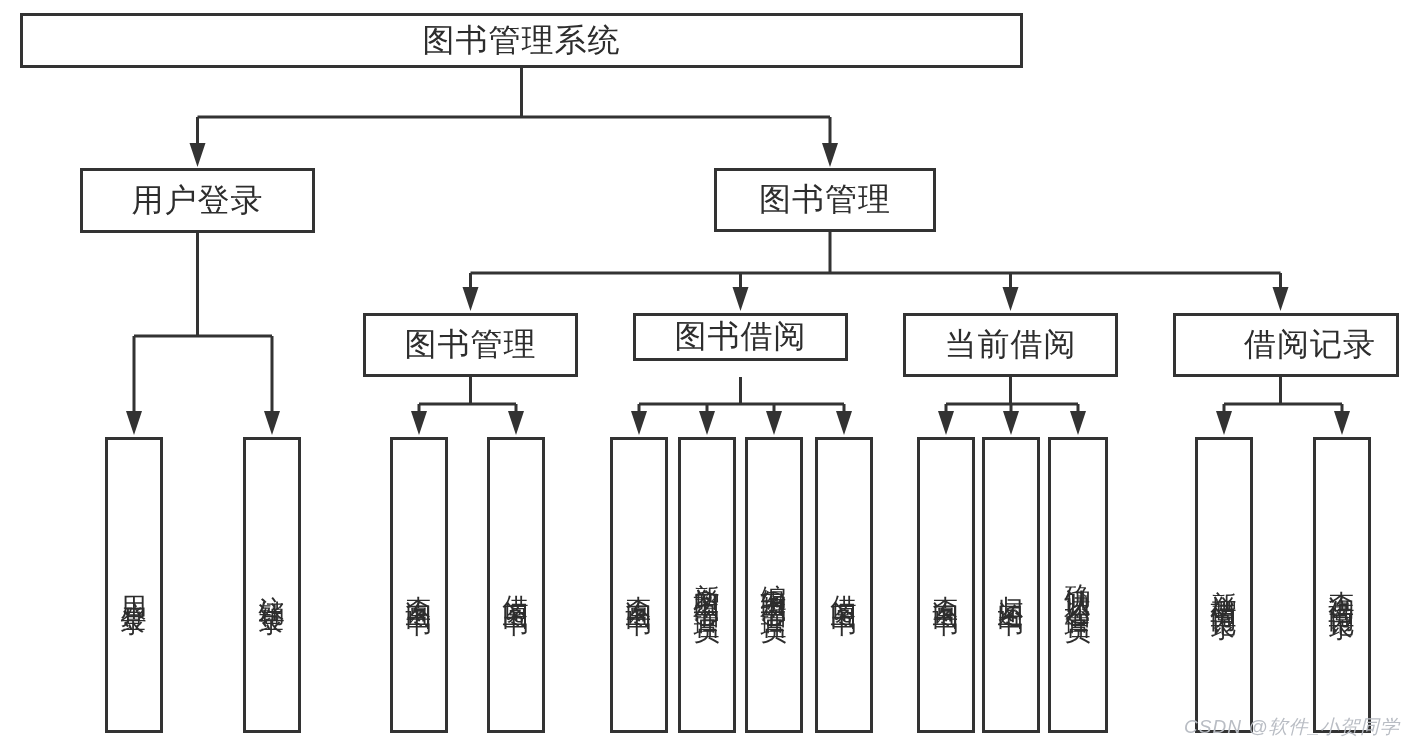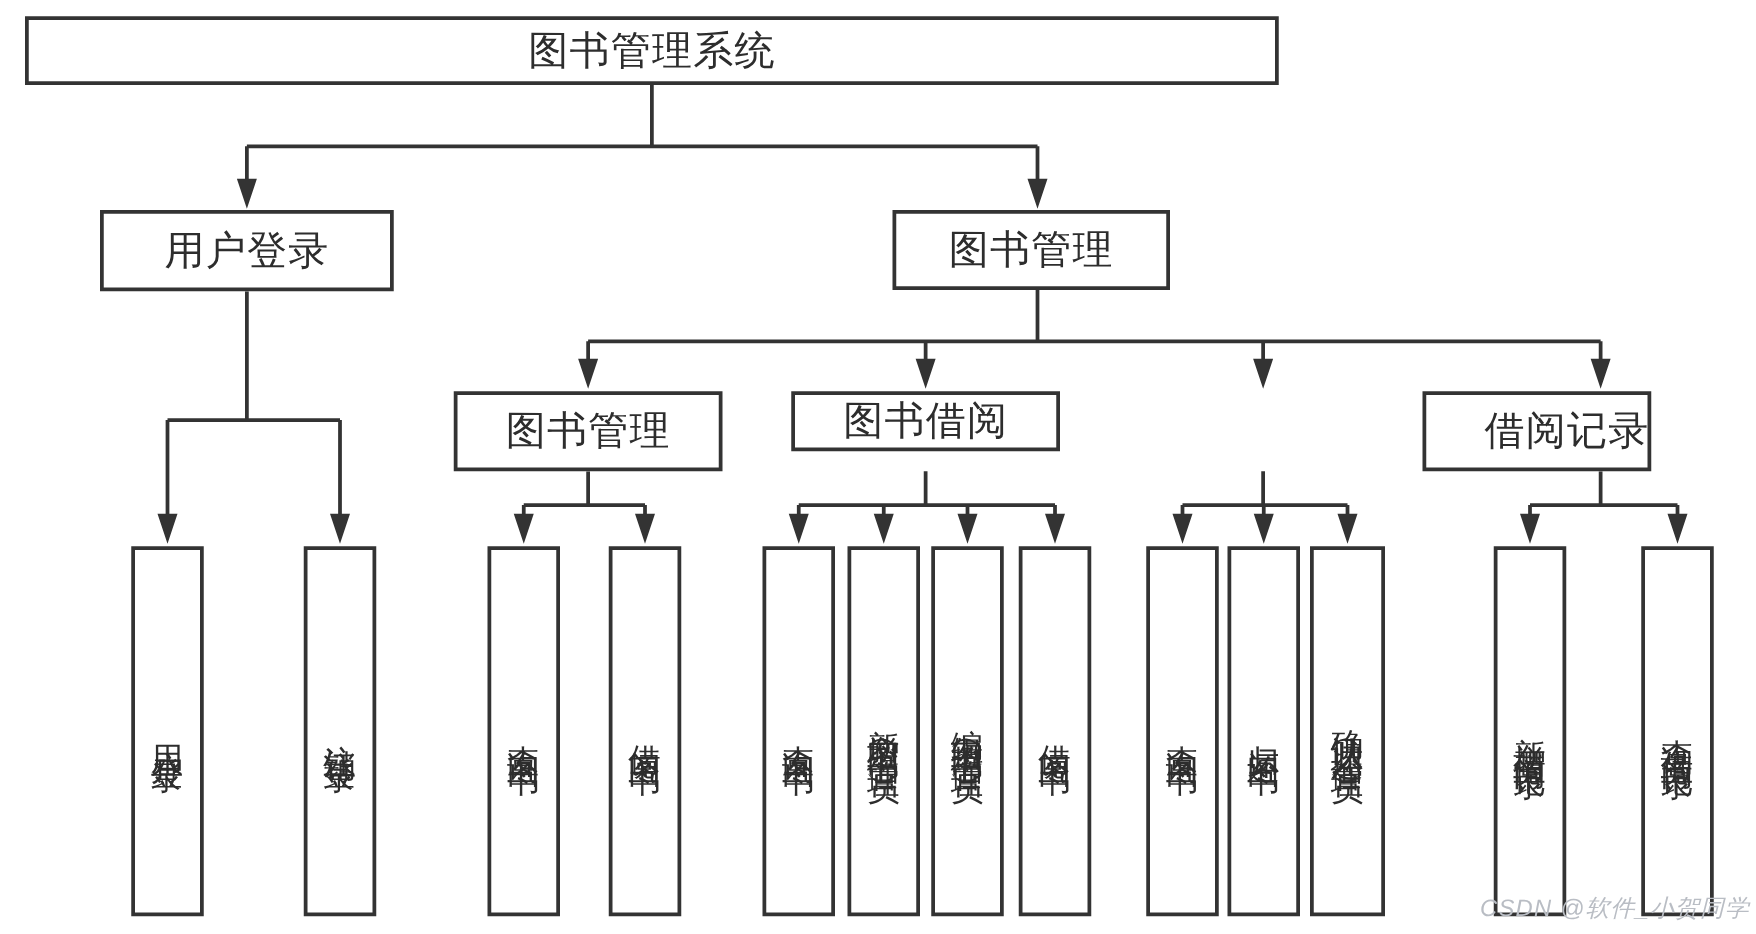--- a/index.html
+++ b/index.html
@@ -34,21 +34,21 @@
     font-size: 32px;
     letter-spacing: 1px;
     white-space: nowrap;
   }
   .root  { left: 20px;  top: 13px;  width: 1003px; height: 55px; }
   .n-login { left: 80px;  top: 168px; width: 235px; height: 65px; }
   .n-mgmt  { left: 714px; top: 168px; width: 222px; height: 64px; }
   .n-l3a { left: 363px;  top: 313px; width: 215px; height: 64px; }
   .n-l3b { left: 633px;  top: 313px; width: 215px; height: 48px; }
   .n-l3c { left: 903px;  top: 313px; width: 215px; height: 64px; }
-  .n-l3d { left: 1138px; top: 313px; width: 183px; height: 64px; padding-left: 48px; }
+  .n-l3d { left: 1173px; top: 313px; width: 226px; height: 64px; padding-left: 48px; }
   .leaf { top: 437px; width: 58px; height: 296px; }
   .vlabel {
     writing-mode: vertical-rl;
     font-size: 26px;
     letter-spacing: 5px;
     line-height: 1;
     white-space: nowrap;
   }
   .lf1  { left: 105px; }
   .lf2  { left: 243px; }
@@ -111,20 +111,23 @@
   <div class="box n-mgmt">
     <span class="hlabel">图书管理</span>
   </div>
 
   <div class="box n-l3a">
     <span class="hlabel">图书管理</span>
   </div>
   <div class="box n-l3b">
     <span class="hlabel">图书借阅</span>
   </div>
+  <div class="box n-l3c">
+    <span class="hlabel">当前借阅</span>
+  </div>
   <div class="box n-l3d">
     <span class="hlabel">借阅记录</span>
   </div>
 
   <div class="box leaf lf1">
     <span class="vlabel">用户登录</span>
   </div>
   <div class="box leaf lf2">
     <span class="vlabel">注销登录</span>
   </div>

